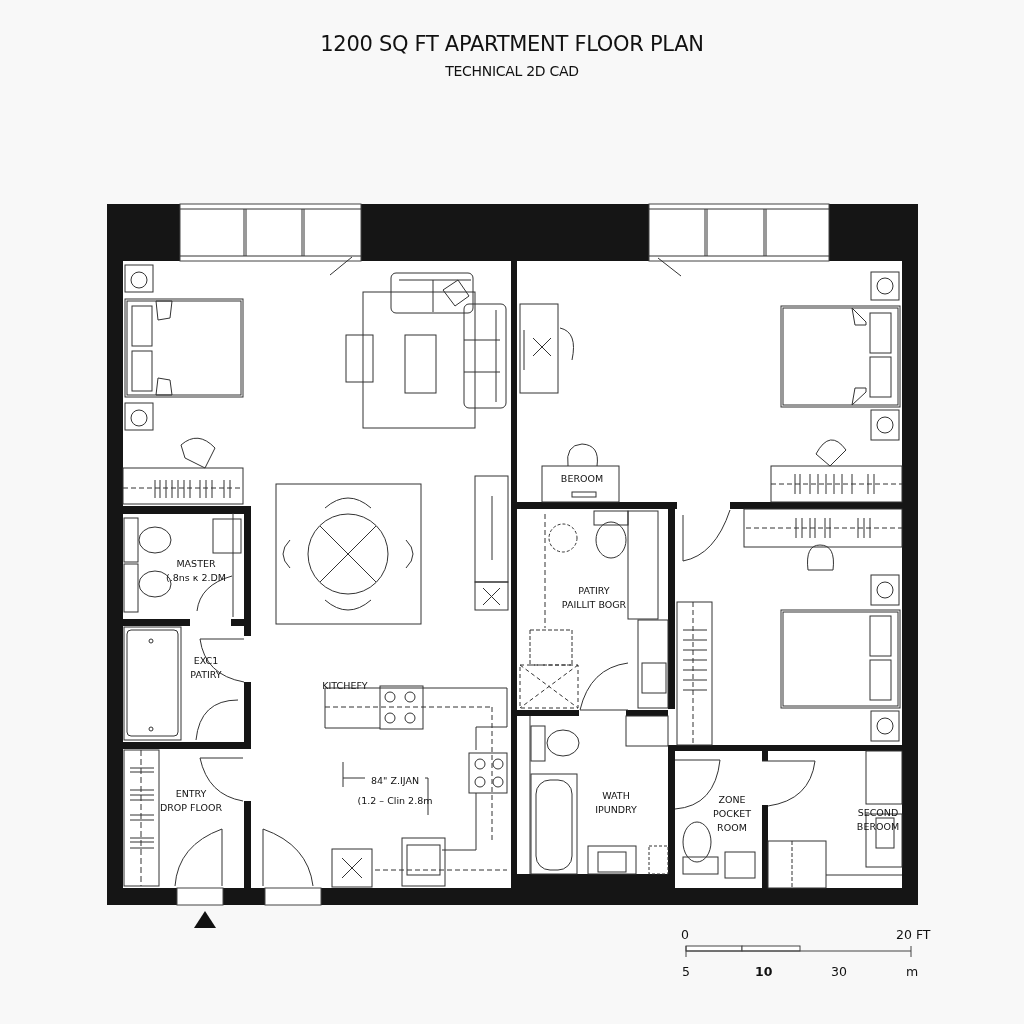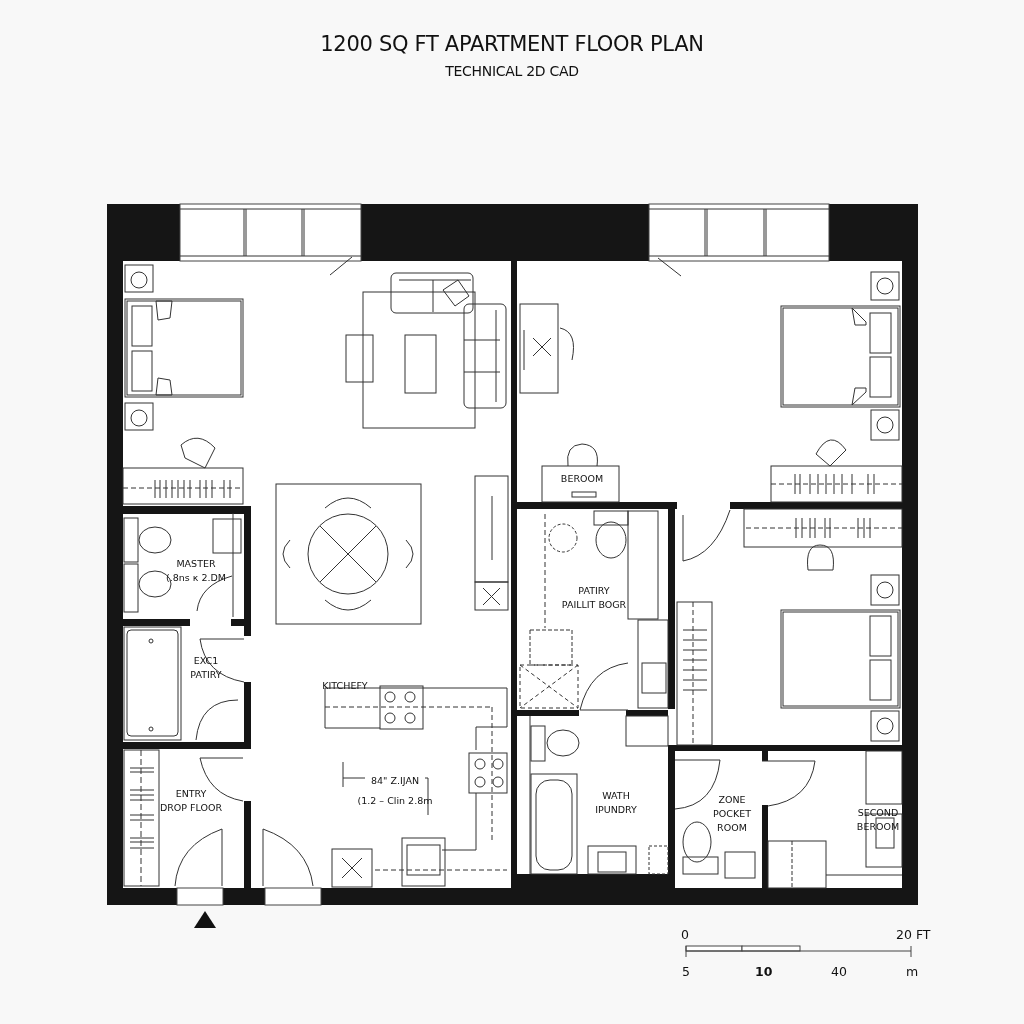--- a/index.html
+++ b/index.html
@@ -281,15 +281,15 @@
     <rect x="686" y="946" width="56" height="5" fill="#fff" stroke="#444"></rect>
     <rect x="742" y="946" width="58" height="5" fill="#fff" stroke="#444"></rect>
     <line x1="686" y1="951" x2="911" y2="951" stroke="#444"></line>
     <line x1="686" y1="946" x2="686" y2="957" stroke="#444"></line>
     <line x1="911" y1="946" x2="911" y2="957" stroke="#444"></line>
   </svg>
   <span class="scale-text" style="left:681px; top:927px;">0</span>
   <span class="scale-text" style="left:888px; top:927px;margin-left:8px;">20 FT</span>
   <span class="scale-text" style="left:682px; top:964px;">5</span>
   <span class="scale-text" style="left:755px; top:964px;font-weight:bold;">10</span>
-  <span class="scale-text" style="left:831px; top:964px;">40</span>
+  <span class="scale-text" style="left:831px; top:964px;">30</span>
   <span class="scale-text" style="left:906px; top:964px;">m</span>
 </div>
 
 </body></html>

